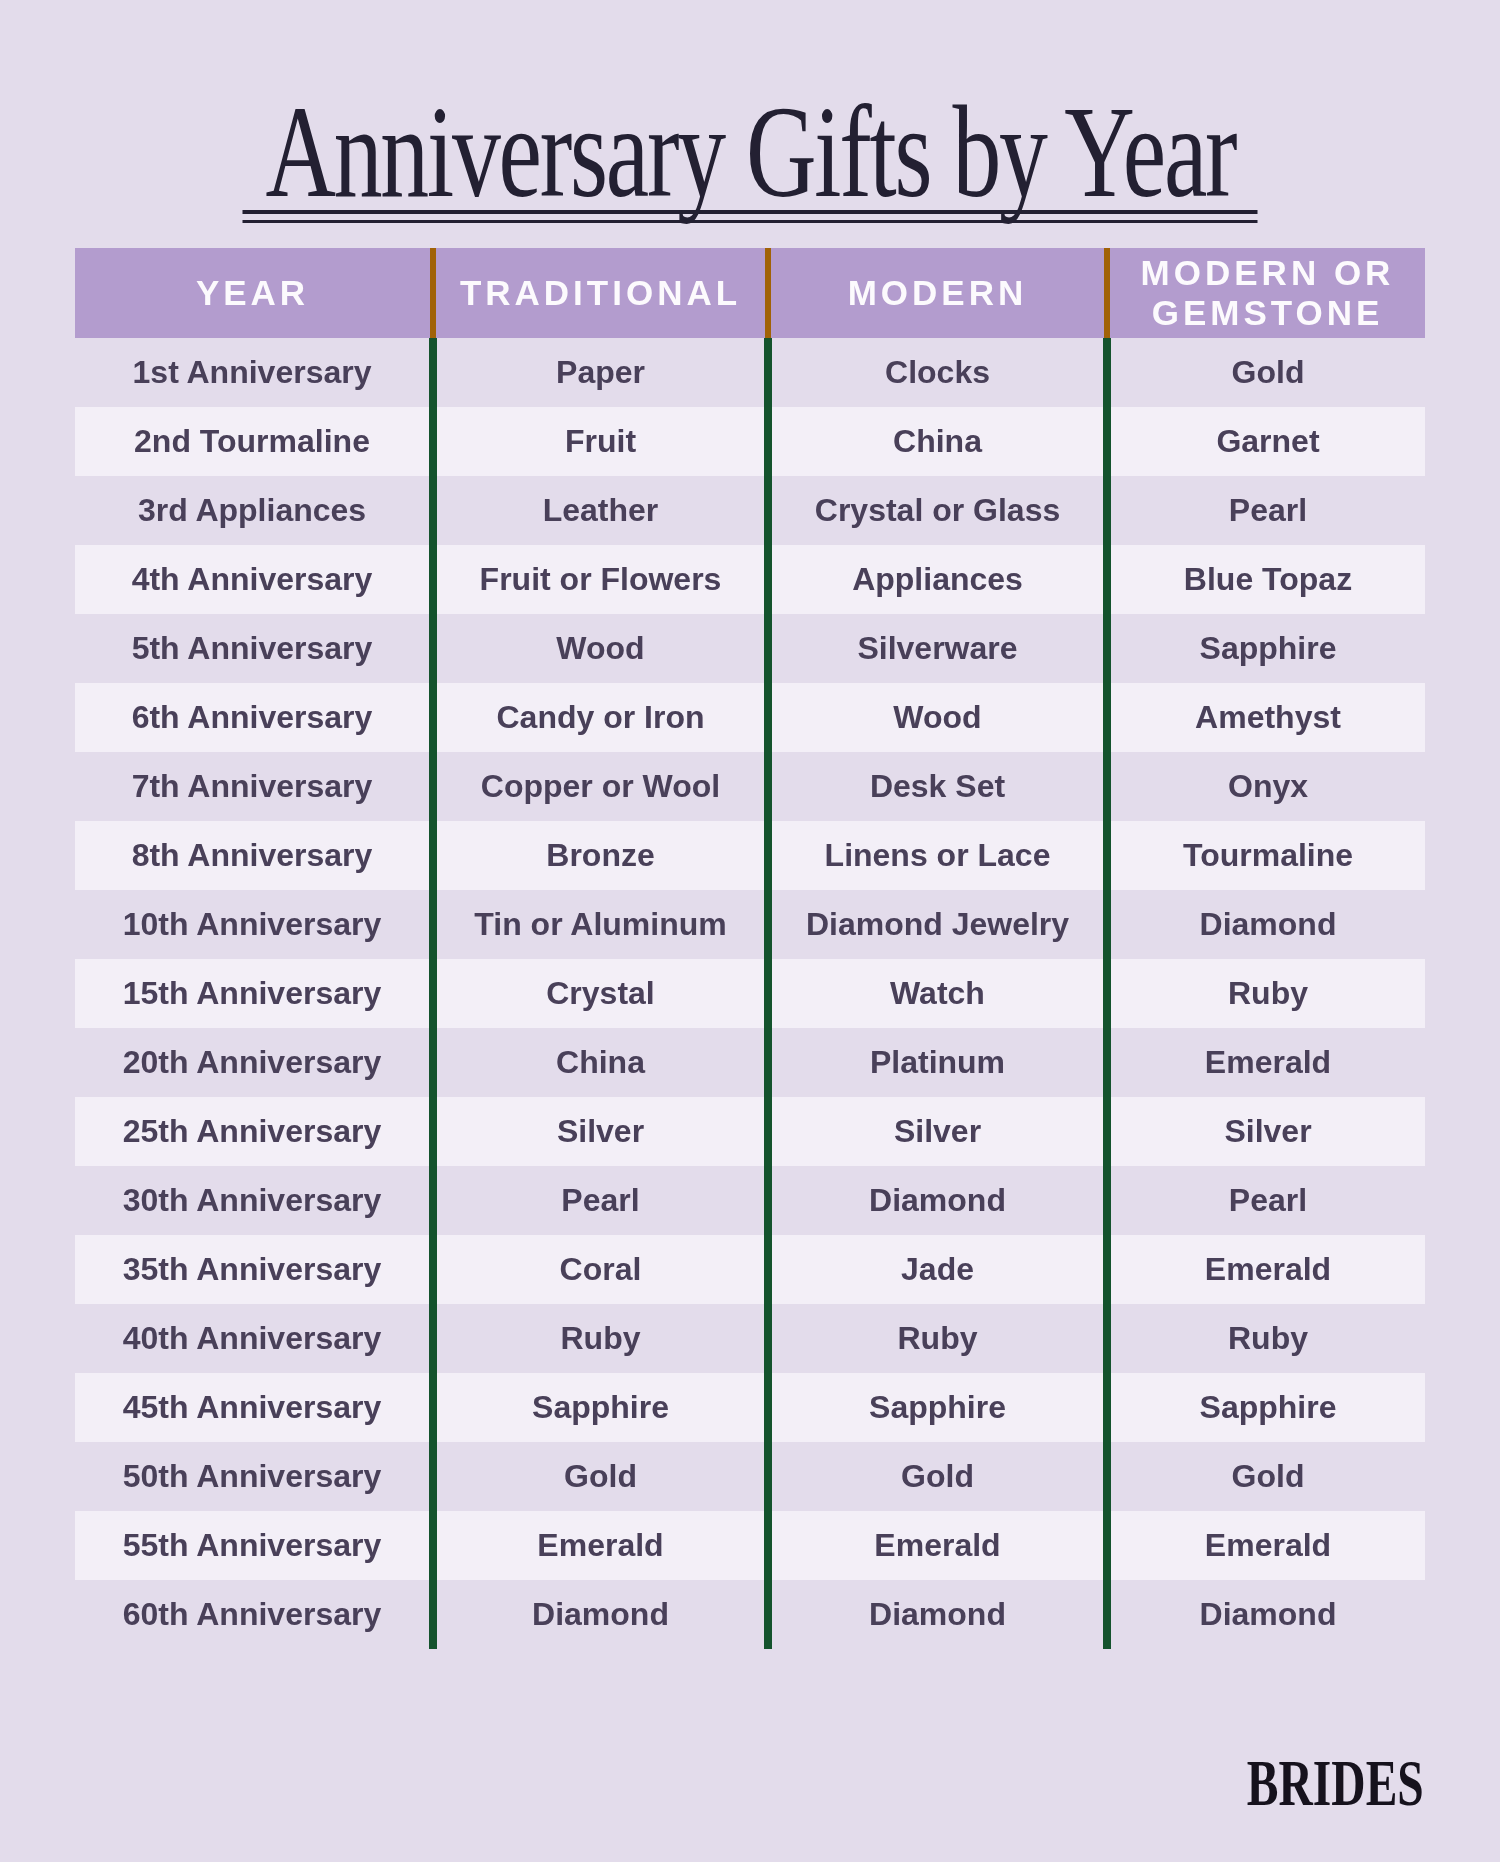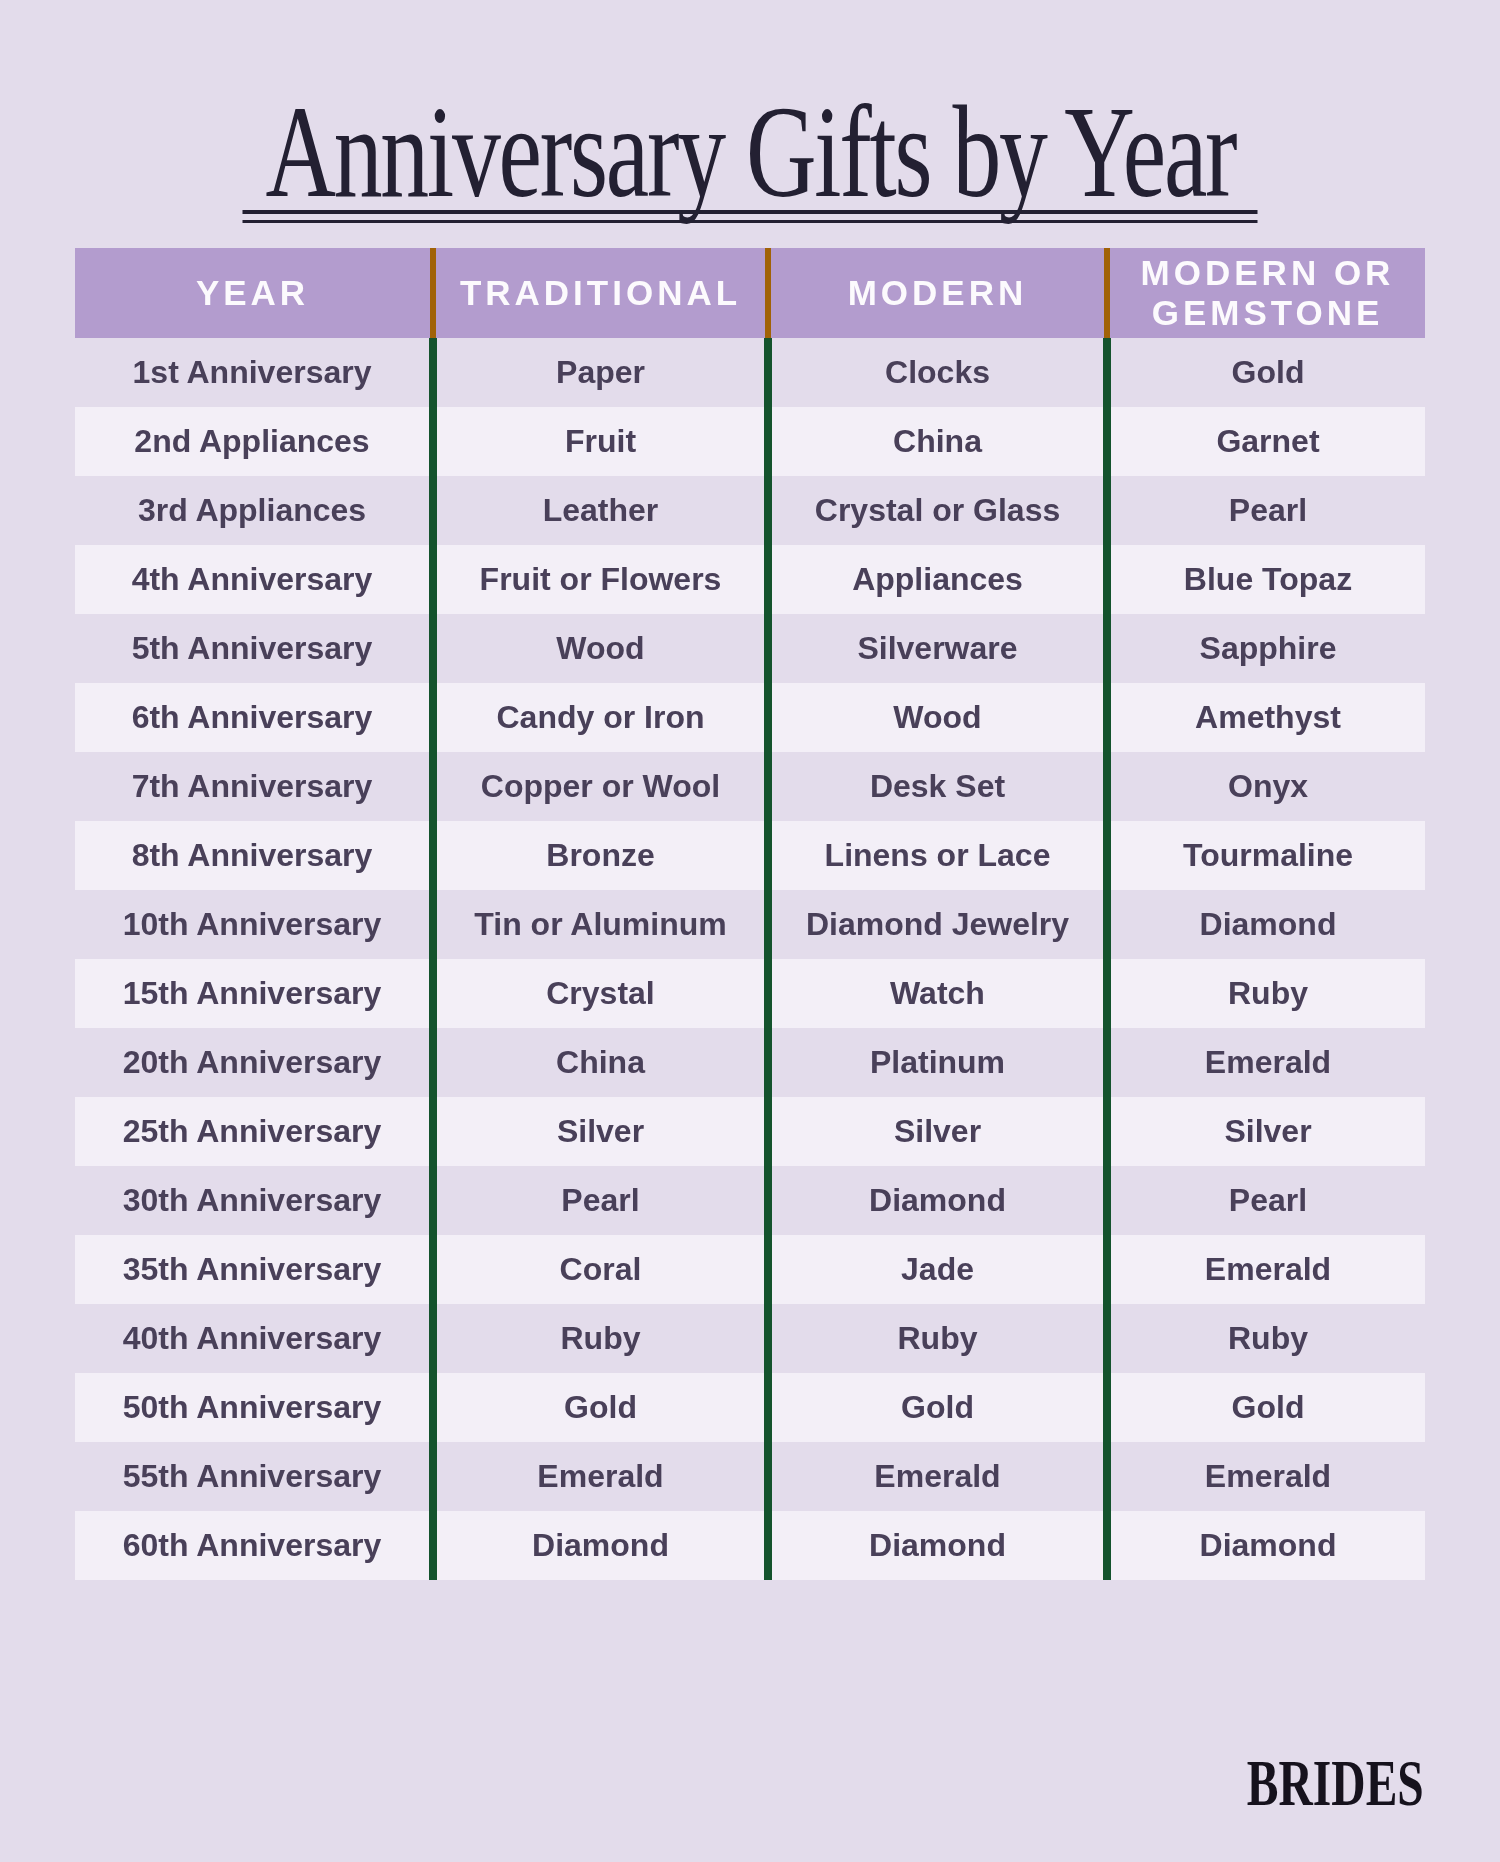--- a/index.html
+++ b/index.html
@@ -93,21 +93,21 @@
     </tr>
   </thead>
   <tbody>
       <tr>
     <td>1st Anniversary</td>
     <td>Paper</td>
     <td>Clocks</td>
     <td>Gold</td>
   </tr>
       <tr>
-    <td>2nd Appliances</td>
+    <td>2nd Tourmaline</td>
     <td>Fruit</td>
     <td>China</td>
     <td>Garnet</td>
   </tr>
       <tr>
     <td>3rd Appliances</td>
     <td>Leather</td>
     <td>Crystal or Glass</td>
     <td>Pearl</td>
   </tr>
@@ -177,20 +177,26 @@
     <td>Jade</td>
     <td>Emerald</td>
   </tr>
       <tr>
     <td>40th Anniversary</td>
     <td>Ruby</td>
     <td>Ruby</td>
     <td>Ruby</td>
   </tr>
       <tr>
+    <td>45th Anniversary</td>
+    <td>Sapphire</td>
+    <td>Sapphire</td>
+    <td>Sapphire</td>
+  </tr>
+      <tr>
     <td>50th Anniversary</td>
     <td>Gold</td>
     <td>Gold</td>
     <td>Gold</td>
   </tr>
       <tr>
     <td>55th Anniversary</td>
     <td>Emerald</td>
     <td>Emerald</td>
     <td>Emerald</td>

